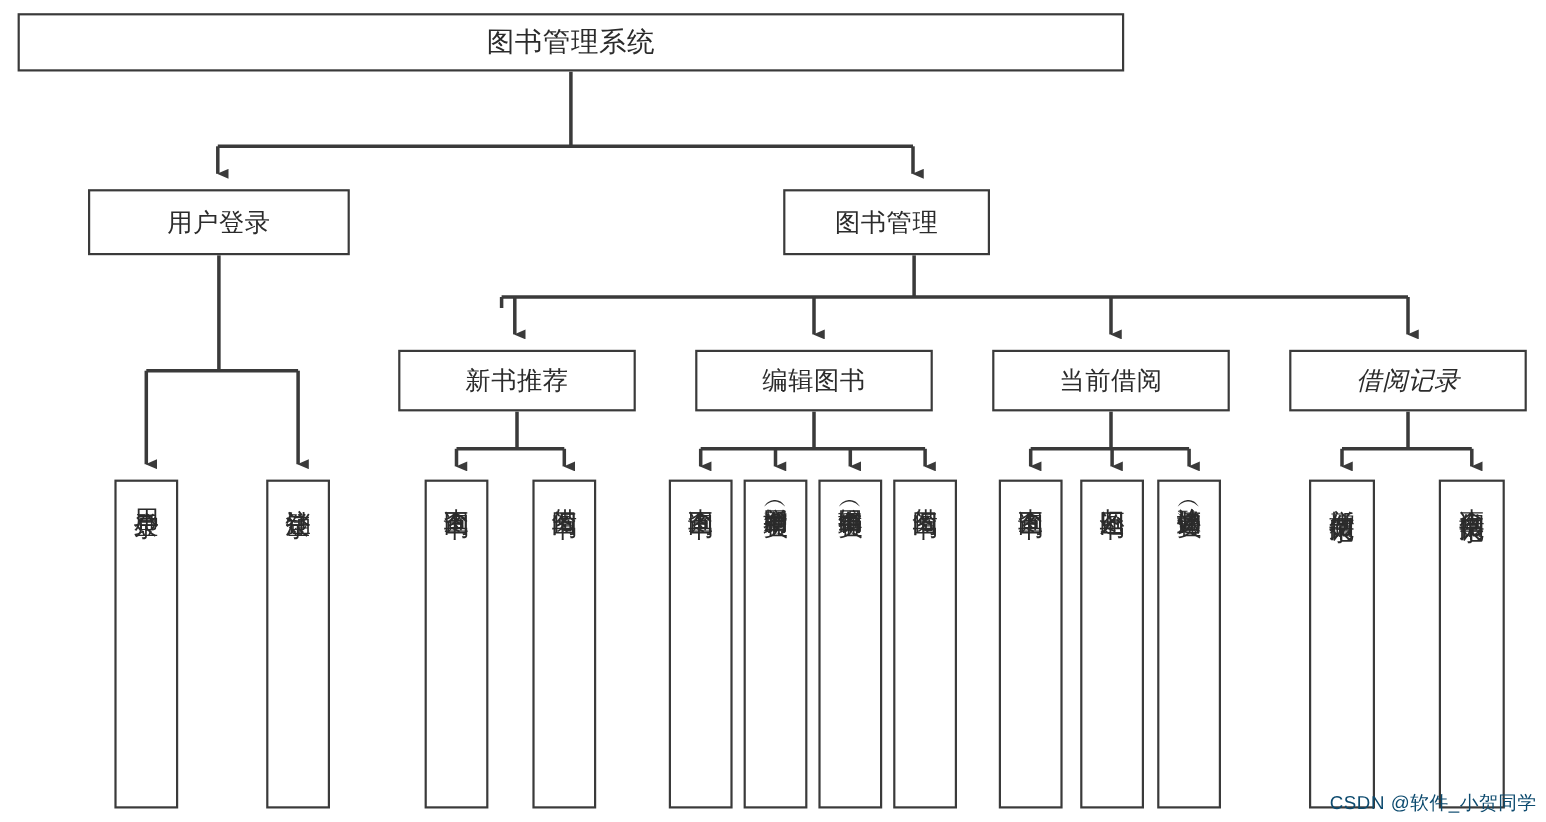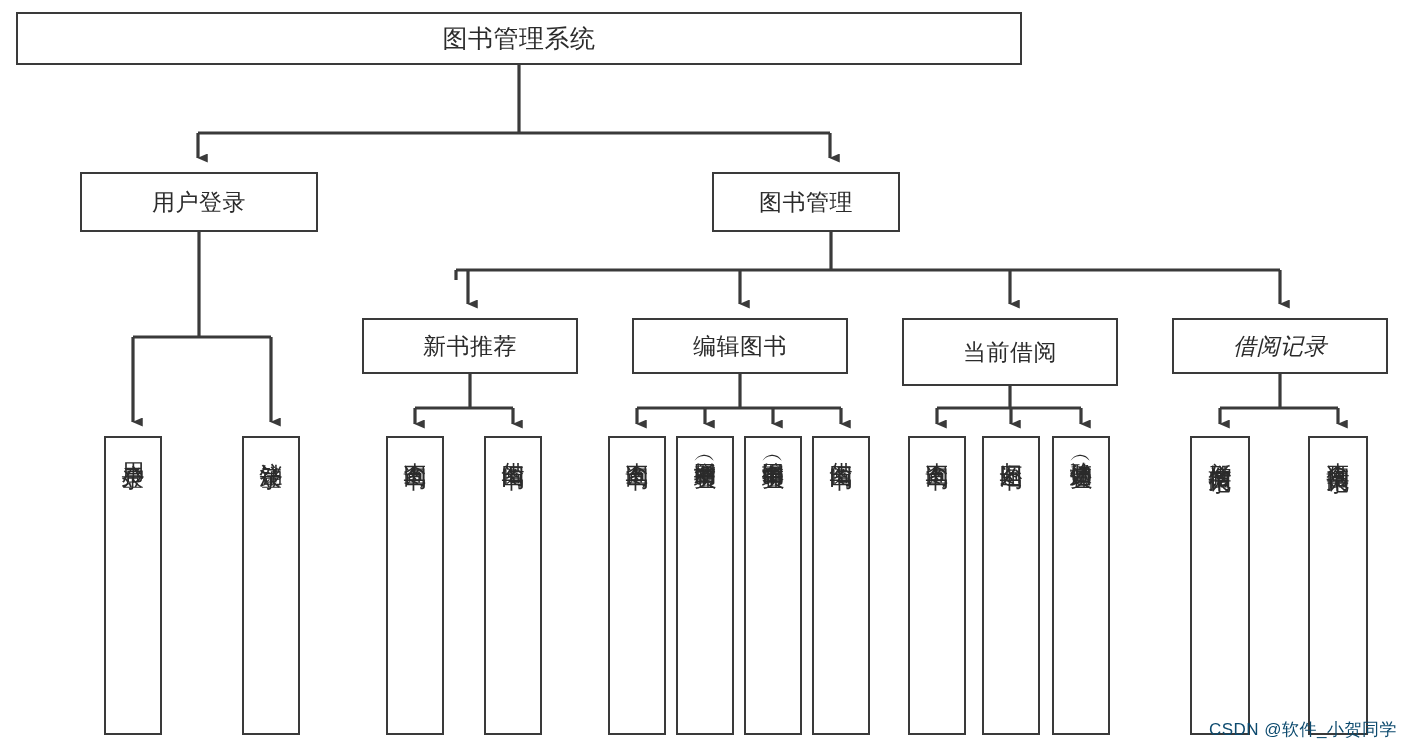--- a/index.html
+++ b/index.html
@@ -153,21 +153,21 @@
   </div>
 
   <div class="node lvl2" style="left:362px; top:318px; width:216px; height:56px;">
     <span class="node-label">新书推荐</span>
   </div>
 
   <div class="node lvl2" style="left:632px; top:318px; width:216px; height:56px;">
     <span class="node-label">编辑图书</span>
   </div>
 
-  <div class="node lvl2" style="left:902px; top:318px; width:216px; height:68px;">
+  <div class="node lvl2" style="left:902px; top:318px; width:216px; height:56px;">
     <span class="node-label">当前借阅</span>
   </div>
 
   <div class="node lvl2" style="left:1172px; top:318px; width:216px; height:56px;font-style:italic;">
     <span class="node-label">借阅记录</span>
   </div>
 
   <div class="node leaf" style="left:104px; top:436px; width:58px; height:299px;">
     <span class="node-label">用户登录</span>
   </div>

